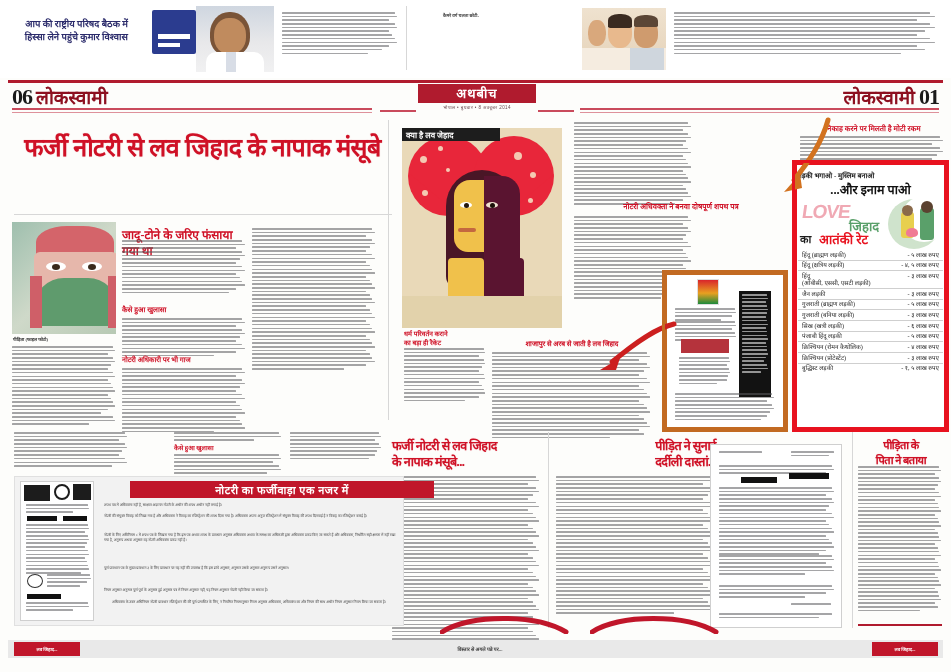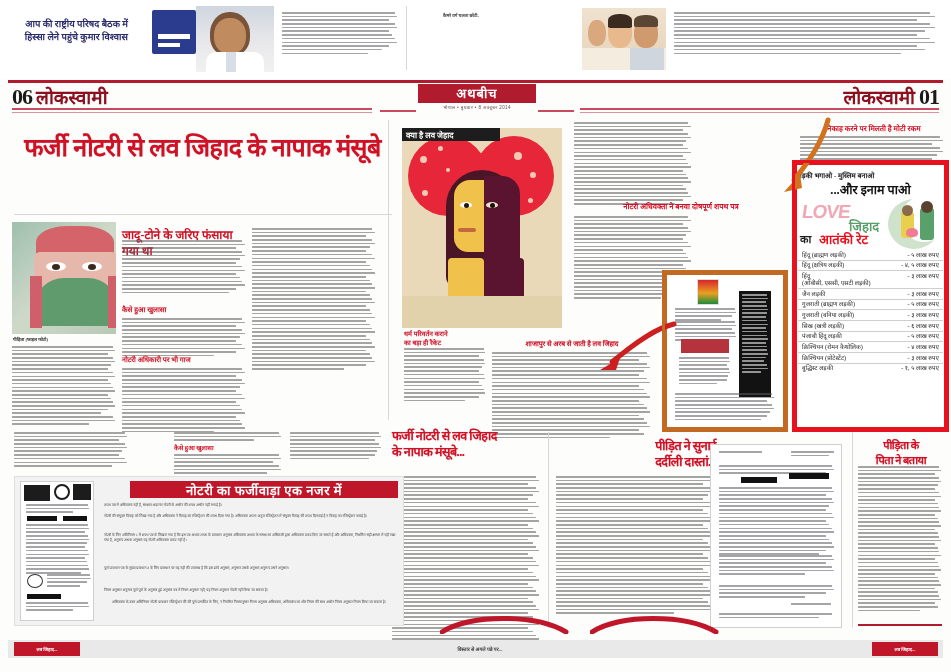--- a/index.html
+++ b/index.html
@@ -734,21 +734,21 @@
   <svg class="arrow" style="left:596px;top:318px;" width="82" height="56" viewBox="0 0 82 56">
     <path d="M78 6 C60 10, 40 24, 16 44" stroke="#cc1f1f" stroke-width="5" fill="none" stroke-linecap="round"></path>
     <path d="M4 52 L24 40 L20 52 Z" fill="#cc1f1f"></path>
   </svg>
 
   <svg class="arrow" style="left:778px;top:116px;" width="56" height="80" viewBox="0 0 56 80">
     <path d="M50 4 C44 26, 32 44, 16 64" stroke="#d2721f" stroke-width="5" fill="none" stroke-linecap="round"></path>
     <path d="M6 76 L22 58 L24 72 Z" fill="#d2721f"></path>
   </svg>
 
-  <div class="mainhead hin" style="left:392px;top:428px;width:160px;font-size:12.5px;text-align:left;line-height:1.3;white-space:pre-line;">फर्जी नोटरी से लव जिहाद
+  <div class="mainhead hin" style="left:392px;top:438px;width:160px;font-size:12.5px;text-align:left;line-height:1.3;white-space:pre-line;">फर्जी नोटरी से लव जिहाद
 के नापाक मंसूबे...</div>
   <div class="body-lines tiny" style="left:392px;top:476px;width:148px;">
     <div class="ln s1"></div>
       <div class="ln s3"></div>
       <div class="ln s2"></div>
       <div class="ln s1"></div>
     <div class="ln s3"></div>
       <div class="ln s6"></div>
       <div class="ln s2"></div>
       <div class="ln s1"></div>
@@ -867,21 +867,21 @@
         <div class="ln s5"></div>
     </div>
     <div class="redact" style="left:6px;top:112px;width:34px;height:5px;"></div>
     <div class="body-lines tiny" style="left:5px;top:120px;width:64px;">
       <div class="ln s1"></div>
         <div class="ln s3"></div>
         <div class="ln s5"></div>
     </div>
   </div>
 
-  <div class="panel-head" style="left:130px;top:481px;width:268px;height:17px;font-size:13px;">नोटरी का फर्जीवाड़ा एक नजर में</div>
+  <div class="panel-head" style="left:130px;top:481px;width:304px;height:17px;font-size:11px;">नोटरी का फर्जीवाड़ा एक नजर में</div>
 
   <div style="position:absolute;left:104px;top:503px;width:294px;">
     <div class="hin" style="font-size:3.6px;color:#3a3a3a;line-height:1.5;">शपथ पत्र में अधिवक्ता नहीं है, साक्षात अदालत नोटरी के अधीन की शपथ अधीन नहीं लगाई है।</div>
   </div>
   <div style="position:absolute;left:104px;top:514px;width:294px;">
     <div class="hin" style="font-size:3.6px;color:#3a3a3a;line-height:1.5;">नोटरी की संयुक्त विवाह को लिखा गया है और अधिवक्ता ने विवाह का रजिस्ट्रेशन की शपथ दिला गया है। अधिवक्ता अपना अनुज रजिस्ट्रेशन में संयुक्त विवाह की शपथ दिलवाई है न विवाह का रजिस्ट्रेशन कराई है।</div>
   </div>
   <div style="position:absolute;left:104px;top:533px;width:294px;">
     <div class="hin" style="font-size:3.6px;color:#3a3a3a;line-height:1.5;">नोटरी के लिए अधिनियम ८ में शपथ पत्र के लिखना गया है कि इस पत्र अथवा शपथ के प्रावधान अनुसार अधिवक्ता अथवा के समक्ष का अधिकारी द्वारा अधिवक्ता प्रकट किए जा सकते हैं और अधिवक्ता, निर्धारित सही क्षमता में नहीं रखा गया है, अनुरूप अथवा अनुसार वह नोटरी अधिवक्ता प्रकट नहीं है।</div>
   </div>

